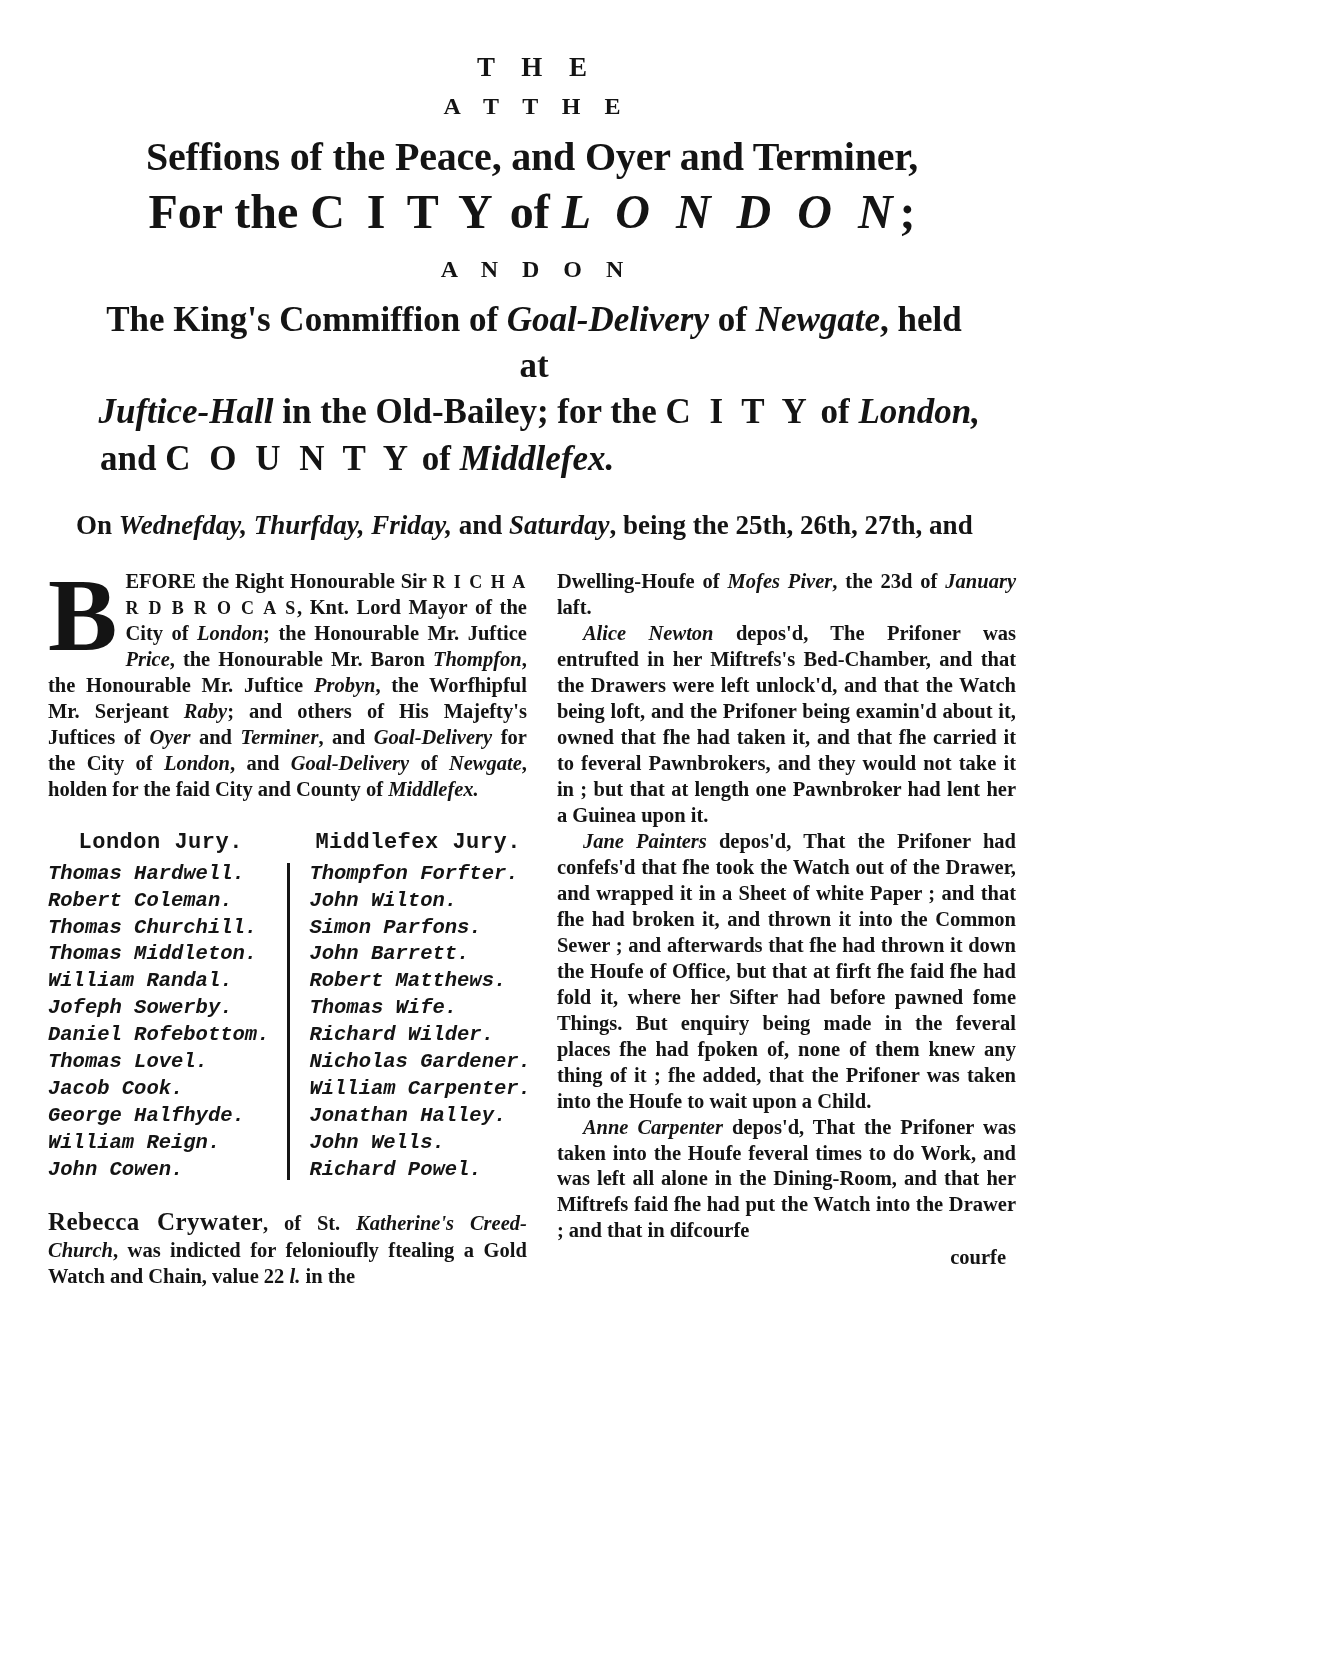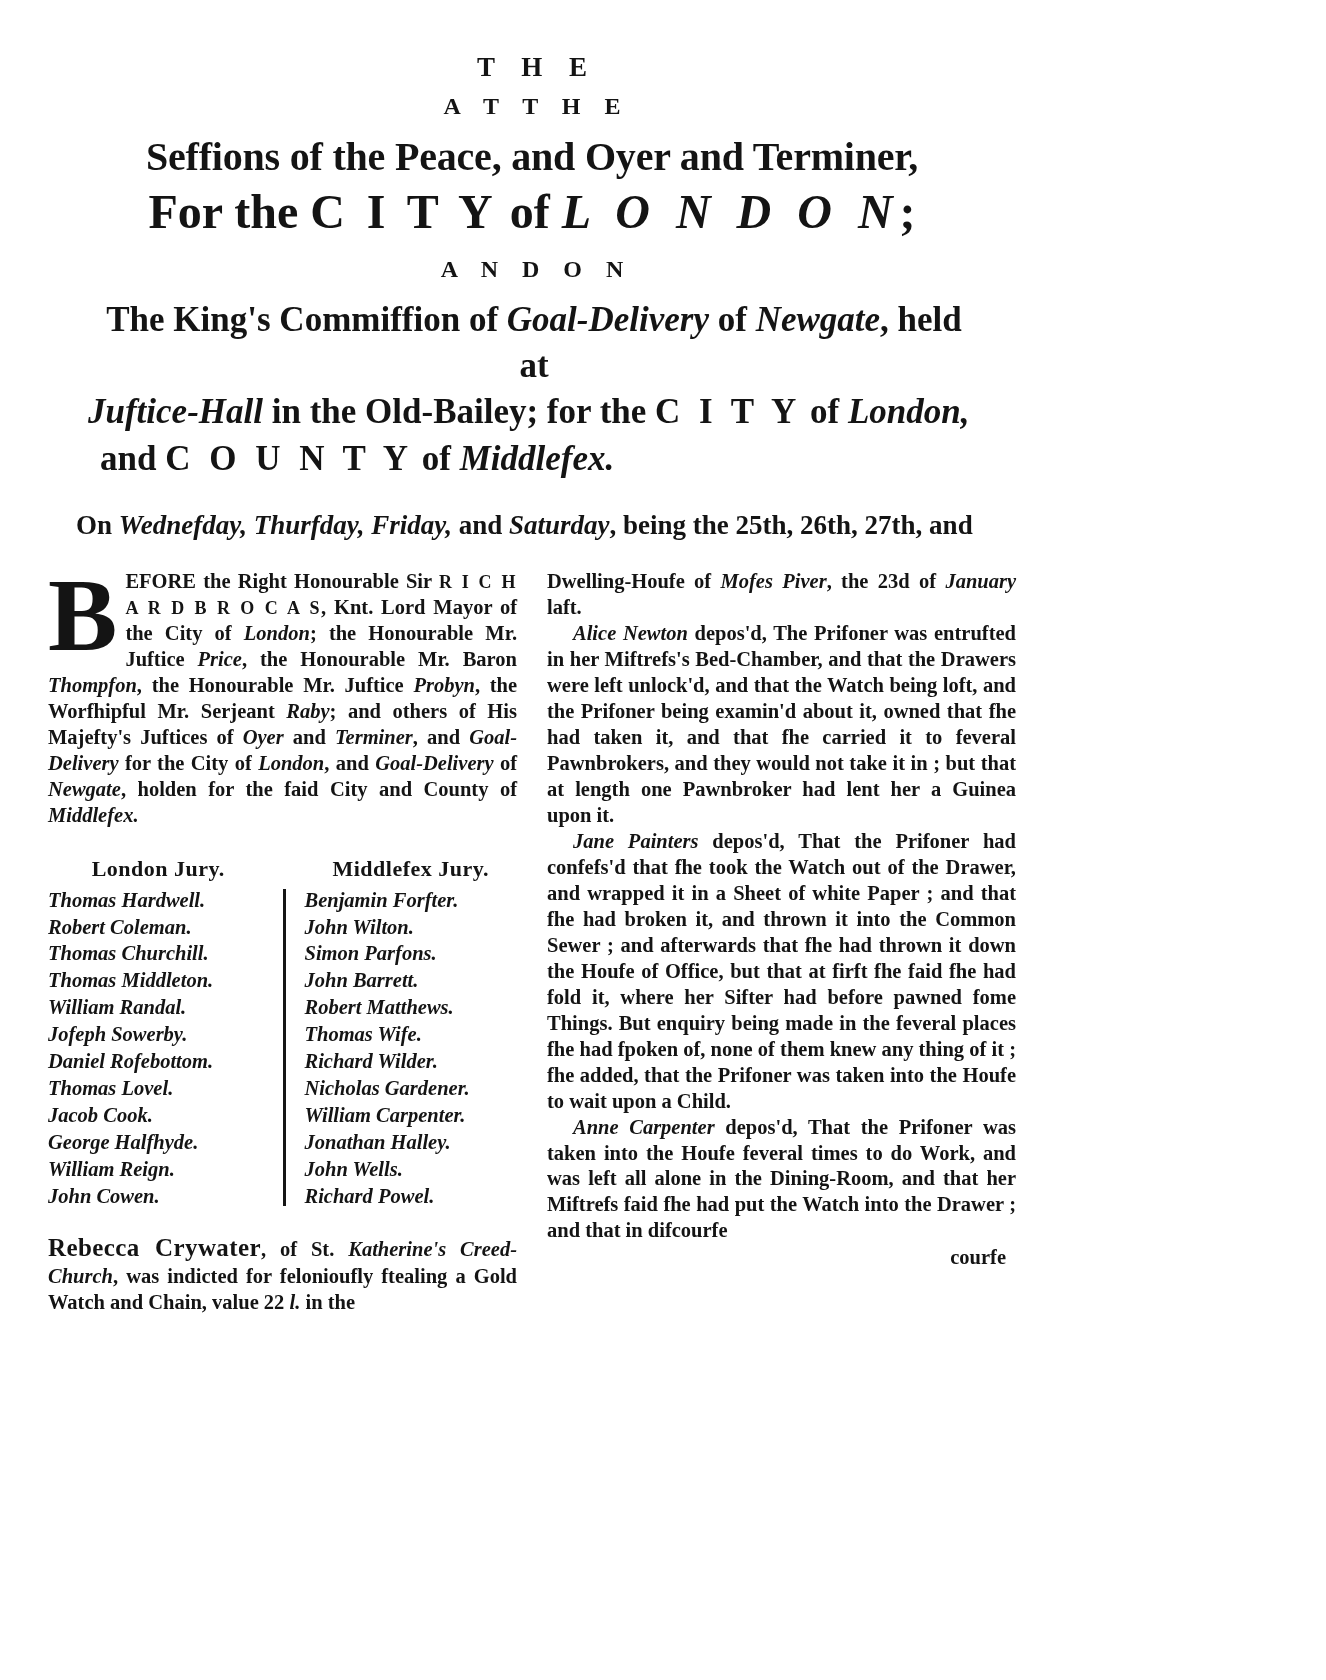--- a/index.html
+++ b/index.html
@@ -77,21 +77,21 @@
     margin: 14px 0 14px 0;
   }
   .commission {
     font-size: 35px;
     font-weight: 700;
     line-height: 1.32;
     text-align: left;
     padding: 0 14px 0 18px;
   }
   .commission .l1 { display: block; text-align: center; }
-  .commission .l2 { display: block; text-align: left; }
+  .commission .l2 { display: block; text-align: right; }
   .commission .l3 { display: block; text-align: left; padding-left: 12px; }
   .commission i { font-style: italic; }
   .commission .sp { letter-spacing: 5px; }
   .datenote {
     font-size: 27px;
     font-weight: 700;
     line-height: 1.3;
     text-align: left;
     padding: 26px 6px 0 6px;
   }
@@ -135,20 +135,21 @@
   .dropcap-para p {
     margin: 0;
     text-align: justify;
   }
 
   
   .jury {
     margin-top: 26px;
     display: flex;
     position: relative;
+    font-family: Liberation Mono, monospace;
   }
   .jury-col {
     width: 50%;
     box-sizing: border-box;
   }
   .jury-col.left { padding-right: 14px; }
   .jury-col.right { padding-left: 22px; }
   .jury-rule {
     position: absolute;
     left: 50%;
@@ -241,21 +242,21 @@
               <div class="jury-name">Thomas Lovel.</div>
               <div class="jury-name">Jacob Cook.</div>
               <div class="jury-name">George Halfhyde.</div>
               <div class="jury-name">William Reign.</div>
               <div class="jury-name">John Cowen.</div>
             </div>
         </div>
         <div class="jury-col right">
           <div class="jury-head">Middlefex Jury.</div>
           <div>
-              <div class="jury-name">Benjamin Forfter.</div>
+              <div class="jury-name">Thompfon Forfter.</div>
               <div class="jury-name">John Wilton.</div>
               <div class="jury-name">Simon Parfons.</div>
               <div class="jury-name">John Barrett.</div>
               <div class="jury-name">Robert Matthews.</div>
               <div class="jury-name">Thomas Wife.</div>
               <div class="jury-name">Richard Wilder.</div>
               <div class="jury-name">Nicholas Gardener.</div>
               <div class="jury-name">William Carpenter.</div>
               <div class="jury-name">Jonathan Halley.</div>
               <div class="jury-name">John Wells.</div>

